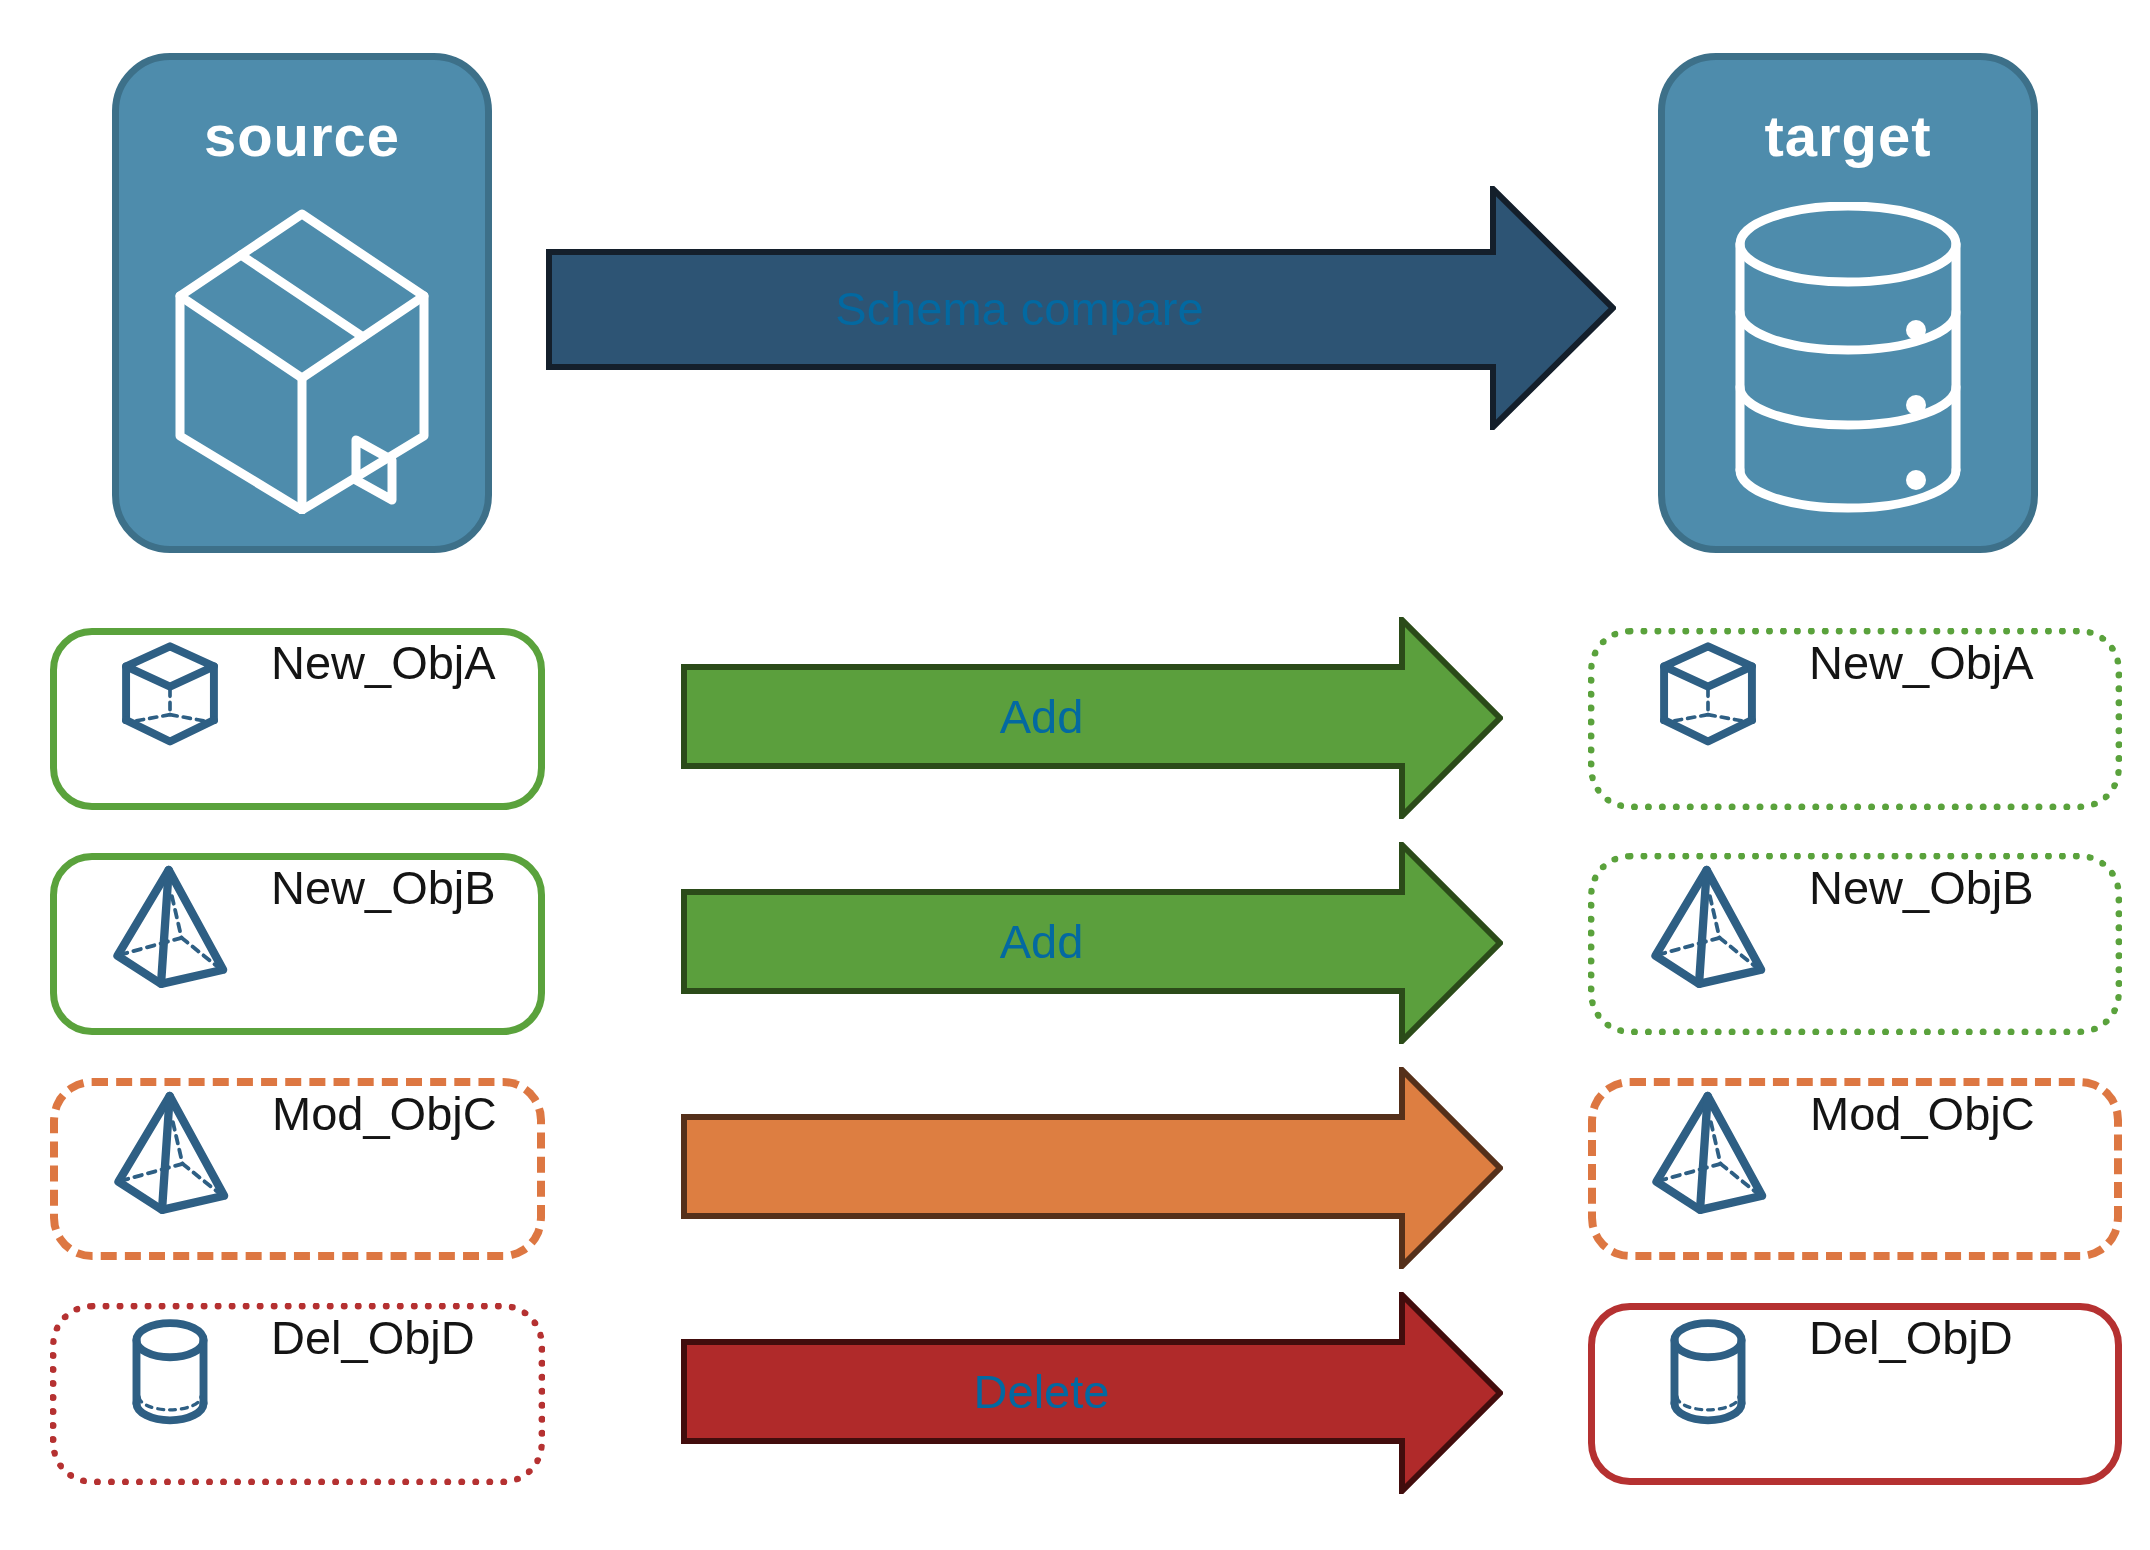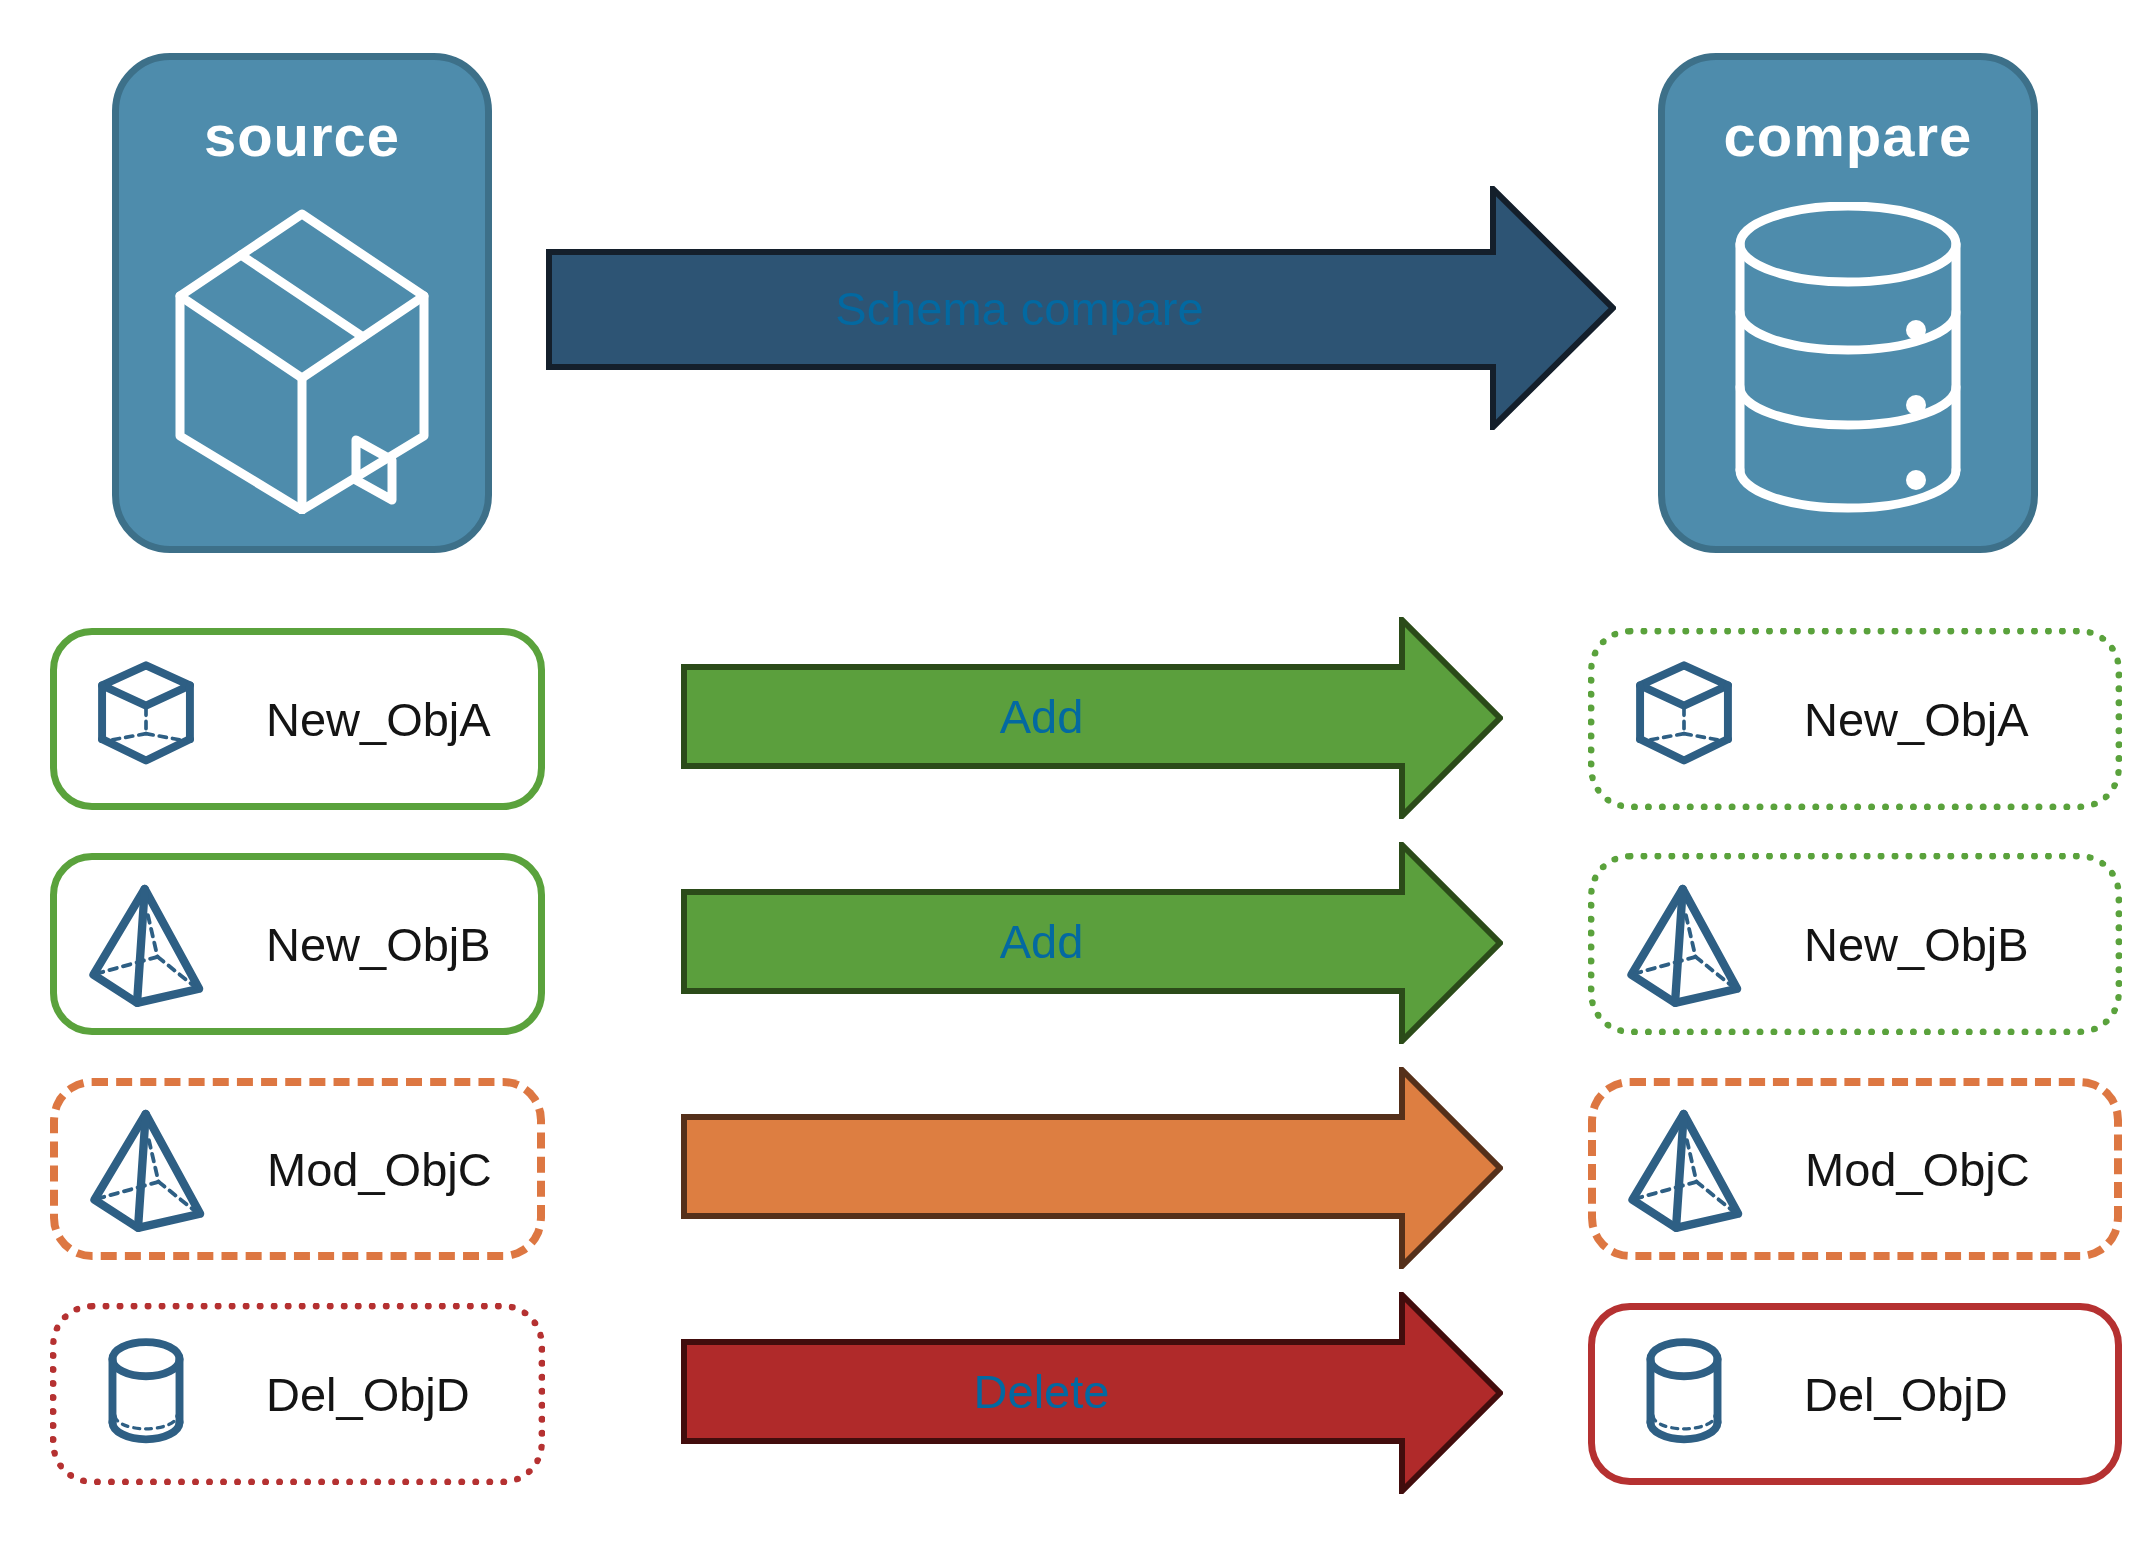--- a/index.html
+++ b/index.html
@@ -34,21 +34,21 @@
   .arrow svg{position:absolute;left:0;top:0;}
   .arrow .arrow-label{position:absolute;display:flex;align-items:center;justify-content:center;
                       color:#0369a1;font-size:47px;}
   .poly-blue{fill:var(--arrow-blue);stroke:var(--arrow-blue-border);stroke-width:6;}
   .poly-green{fill:var(--green-arrow);stroke:var(--green-arrow-border);stroke-width:6;}
   .poly-orange{fill:var(--orange-arrow);stroke:var(--orange-arrow-border);stroke-width:6;}
   .poly-red{fill:var(--red-arrow);stroke:var(--red-arrow-border);stroke-width:6;}
 
   
   .objbox{position:absolute;height:182px;box-sizing:border-box;background:#ffffff;border-radius:42px;
-          display:flex;align-items:center;padding-left:24px;gap:55px;}
+          display:flex;padding-left:48px;gap:36px;}
   .objbox.left{left:50px;width:495px;}
   .objbox.right{left:1588px;width:534px;}
   .box-green-solid{border:7px solid var(--green);}
   .box-green-dotted{border:7px dotted var(--green);}
   .box-orange-dashed{border:8px dashed var(--orange);}
   .box-red-dotted{border:7px dotted var(--red);}
   .box-red-solid{border:7px solid var(--red);}
   .icon-slot{width:130px;height:130px;flex:none;display:flex;align-items:center;justify-content:center;}
   .objlabel{font-size:47px;color:var(--label);white-space:nowrap;}
 
@@ -68,21 +68,21 @@
         <path d="M128 6 L250 88 L128 170 L6 88 Z"></path>
         <path d="M67 47 L189 129"></path>
         <path d="M6 88 L6 228 L128 302 L250 228 L250 88"></path>
         <path d="M128 170 L128 302"></path>
         <path d="M182 232 L218 252 L218 292 L182 272 Z"></path>
       </g>
     </svg>
   </div>
 
   <div class="bigbox" style="left:1658px;top:53px;">
-    <div class="title">compare</div>
+    <div class="title">target</div>
     <svg width="230" height="312" viewBox="0 0 230 312" style="left:68px;top:142px;">
       <g class="wicon" stroke-width="9">
         <ellipse cx="115" cy="42" rx="108" ry="38"></ellipse>
         <path d="M7 42 L7 268"></path>
         <path d="M223 42 L223 268"></path>
         <path d="M7 268 A108 38 0 0 0 223 268"></path>
         <path d="M7 110 A108 38 0 0 0 223 110"></path>
         <path d="M7 185 A108 38 0 0 0 223 185"></path>
       </g>
       <g fill="#ffffff" stroke="none">

